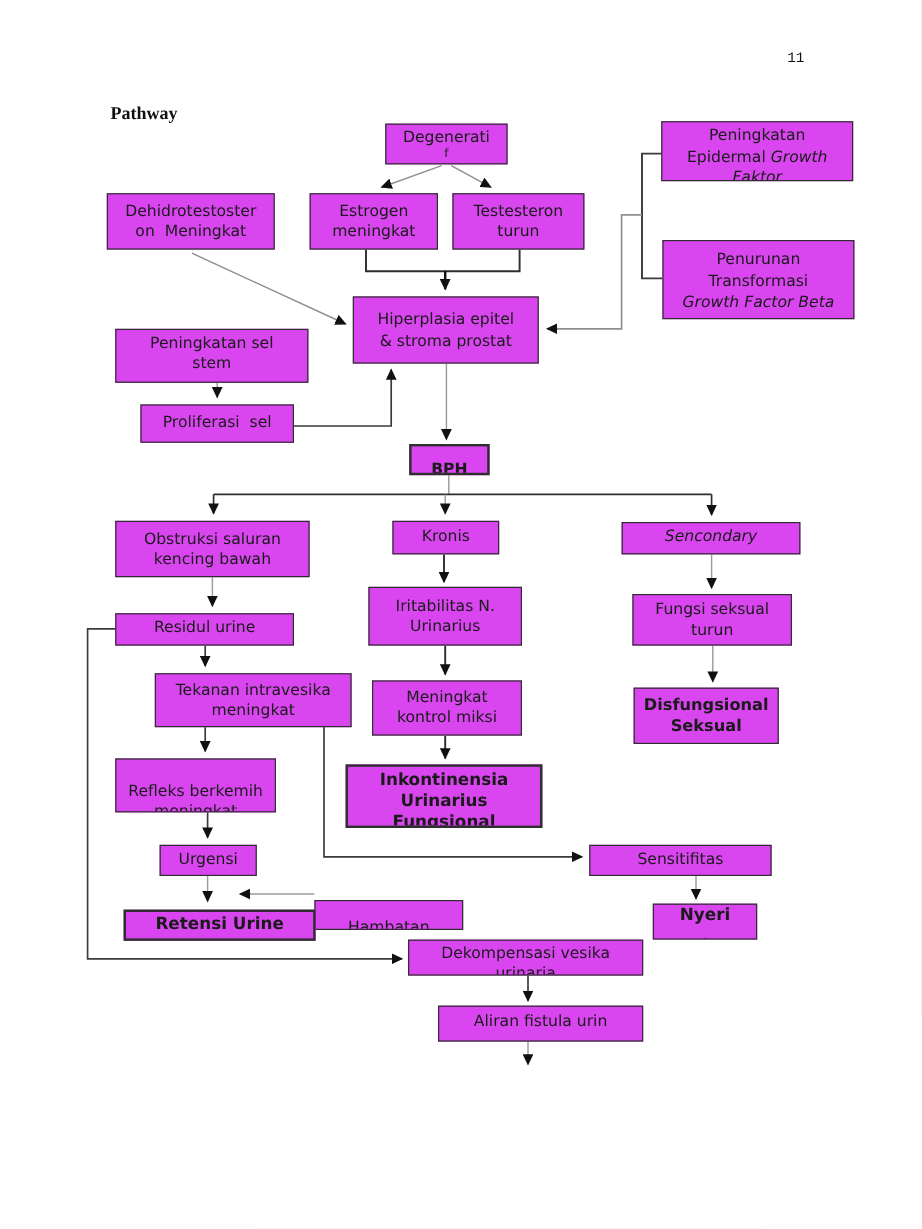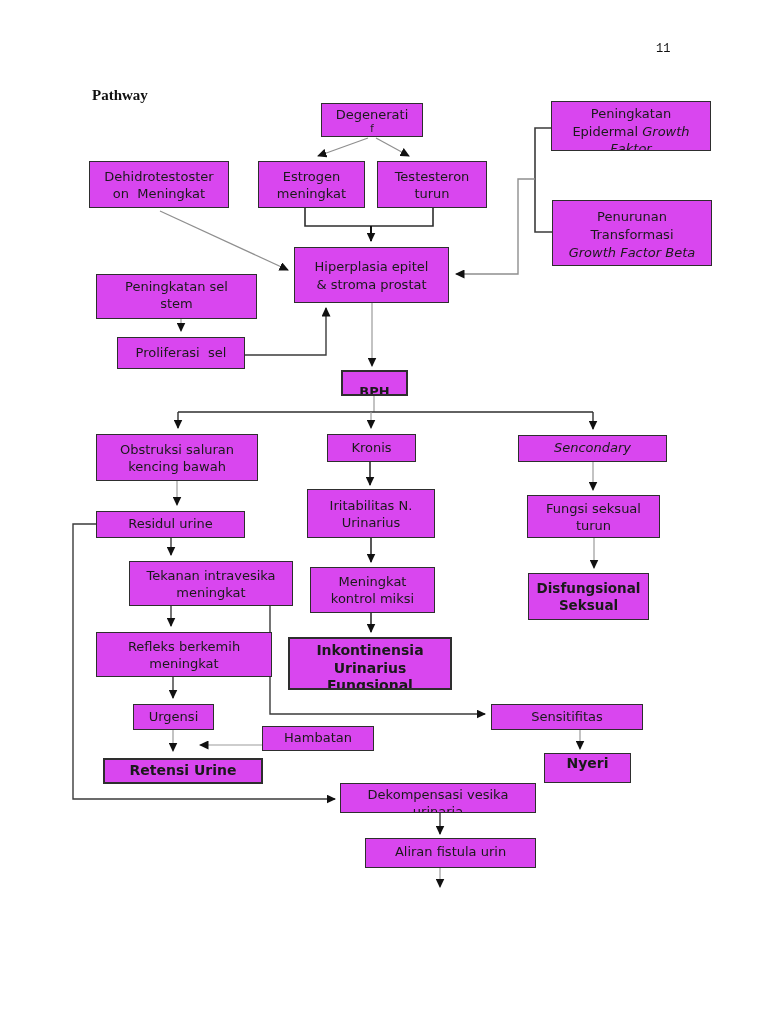--- a/index.html
+++ b/index.html
@@ -51,25 +51,25 @@
   #n-bph           {left:341px;top:370px;width:67px;height:26px;padding-top:11px;border-width:2px;}
   #n-obstruksi     {left:96px; top:434px;width:162px;height:47px;padding-top:6px;}
   #n-kronis        {left:327px;top:434px;width:89px;height:28px;padding-top:4px;}
   #n-sencondary    {left:518px;top:435px;width:149px;height:27px;padding-top:3px;}
   #n-iritabilitas  {left:307px;top:489px;width:128px;height:49px;padding-top:7px;}
   #n-fungsiseksual {left:527px;top:495px;width:133px;height:43px;padding-top:4px;}
   #n-residul       {left:96px; top:511px;width:149px;height:27px;}
   #n-tekanan       {left:88px; top:561px;width:164px;height:45px;padding-top:5px;margin-left:41px;}
   #n-kehilangan    {left:310px;top:567px;width:125px;height:46px;padding-top:5px;}
   #n-disfungsional {left:528px;top:573px;width:121px;height:47px;padding-top:6px;font-size:13.5px;}
-  #n-refleks       {left:96px; top:632px;width:176px;height:45px;padding-top:5px;}
+  #n-refleks       {left:96px; top:632px;width:134px;height:45px;padding-top:18px;}
   #n-inkontinensia {left:288px;top:637px;width:164px;height:53px;padding-top:3px;font-size:14px;line-height:17.5px;border-width:2px;}
   #n-urgensi       {left:133px;top:704px;width:81px;height:26px;}
   #n-sensitifitas  {left:491px;top:704px;width:152px;height:26px;}
-  #n-hambatan      {left:262px;top:726px;width:112px;height:25px;padding-top:2px;}
+  #n-hambatan      {left:262px;top:750px;width:124px;height:25px;padding-top:14px;}
   #n-retensi       {left:103px;top:758px;width:160px;height:26px;padding-top:2px;font-size:14px;border-width:2px;}
   #n-nyeri         {left:544px;top:753px;width:87px;height:30px;padding-top:1px;font-size:14px;line-height:16px;}
   #n-dekompensasi  {left:340px;top:783px;width:196px;height:30px;padding-top:2px;}
   #n-aliran        {left:365px;top:838px;width:171px;height:30px;padding-top:4px;}
   #n-kerusakan     {left:354px;top:891px;width:182px;height:29px;padding-top:1px;font-size:14px;}
 </style>
 </head>
 <body>
 
 <div class="page">

